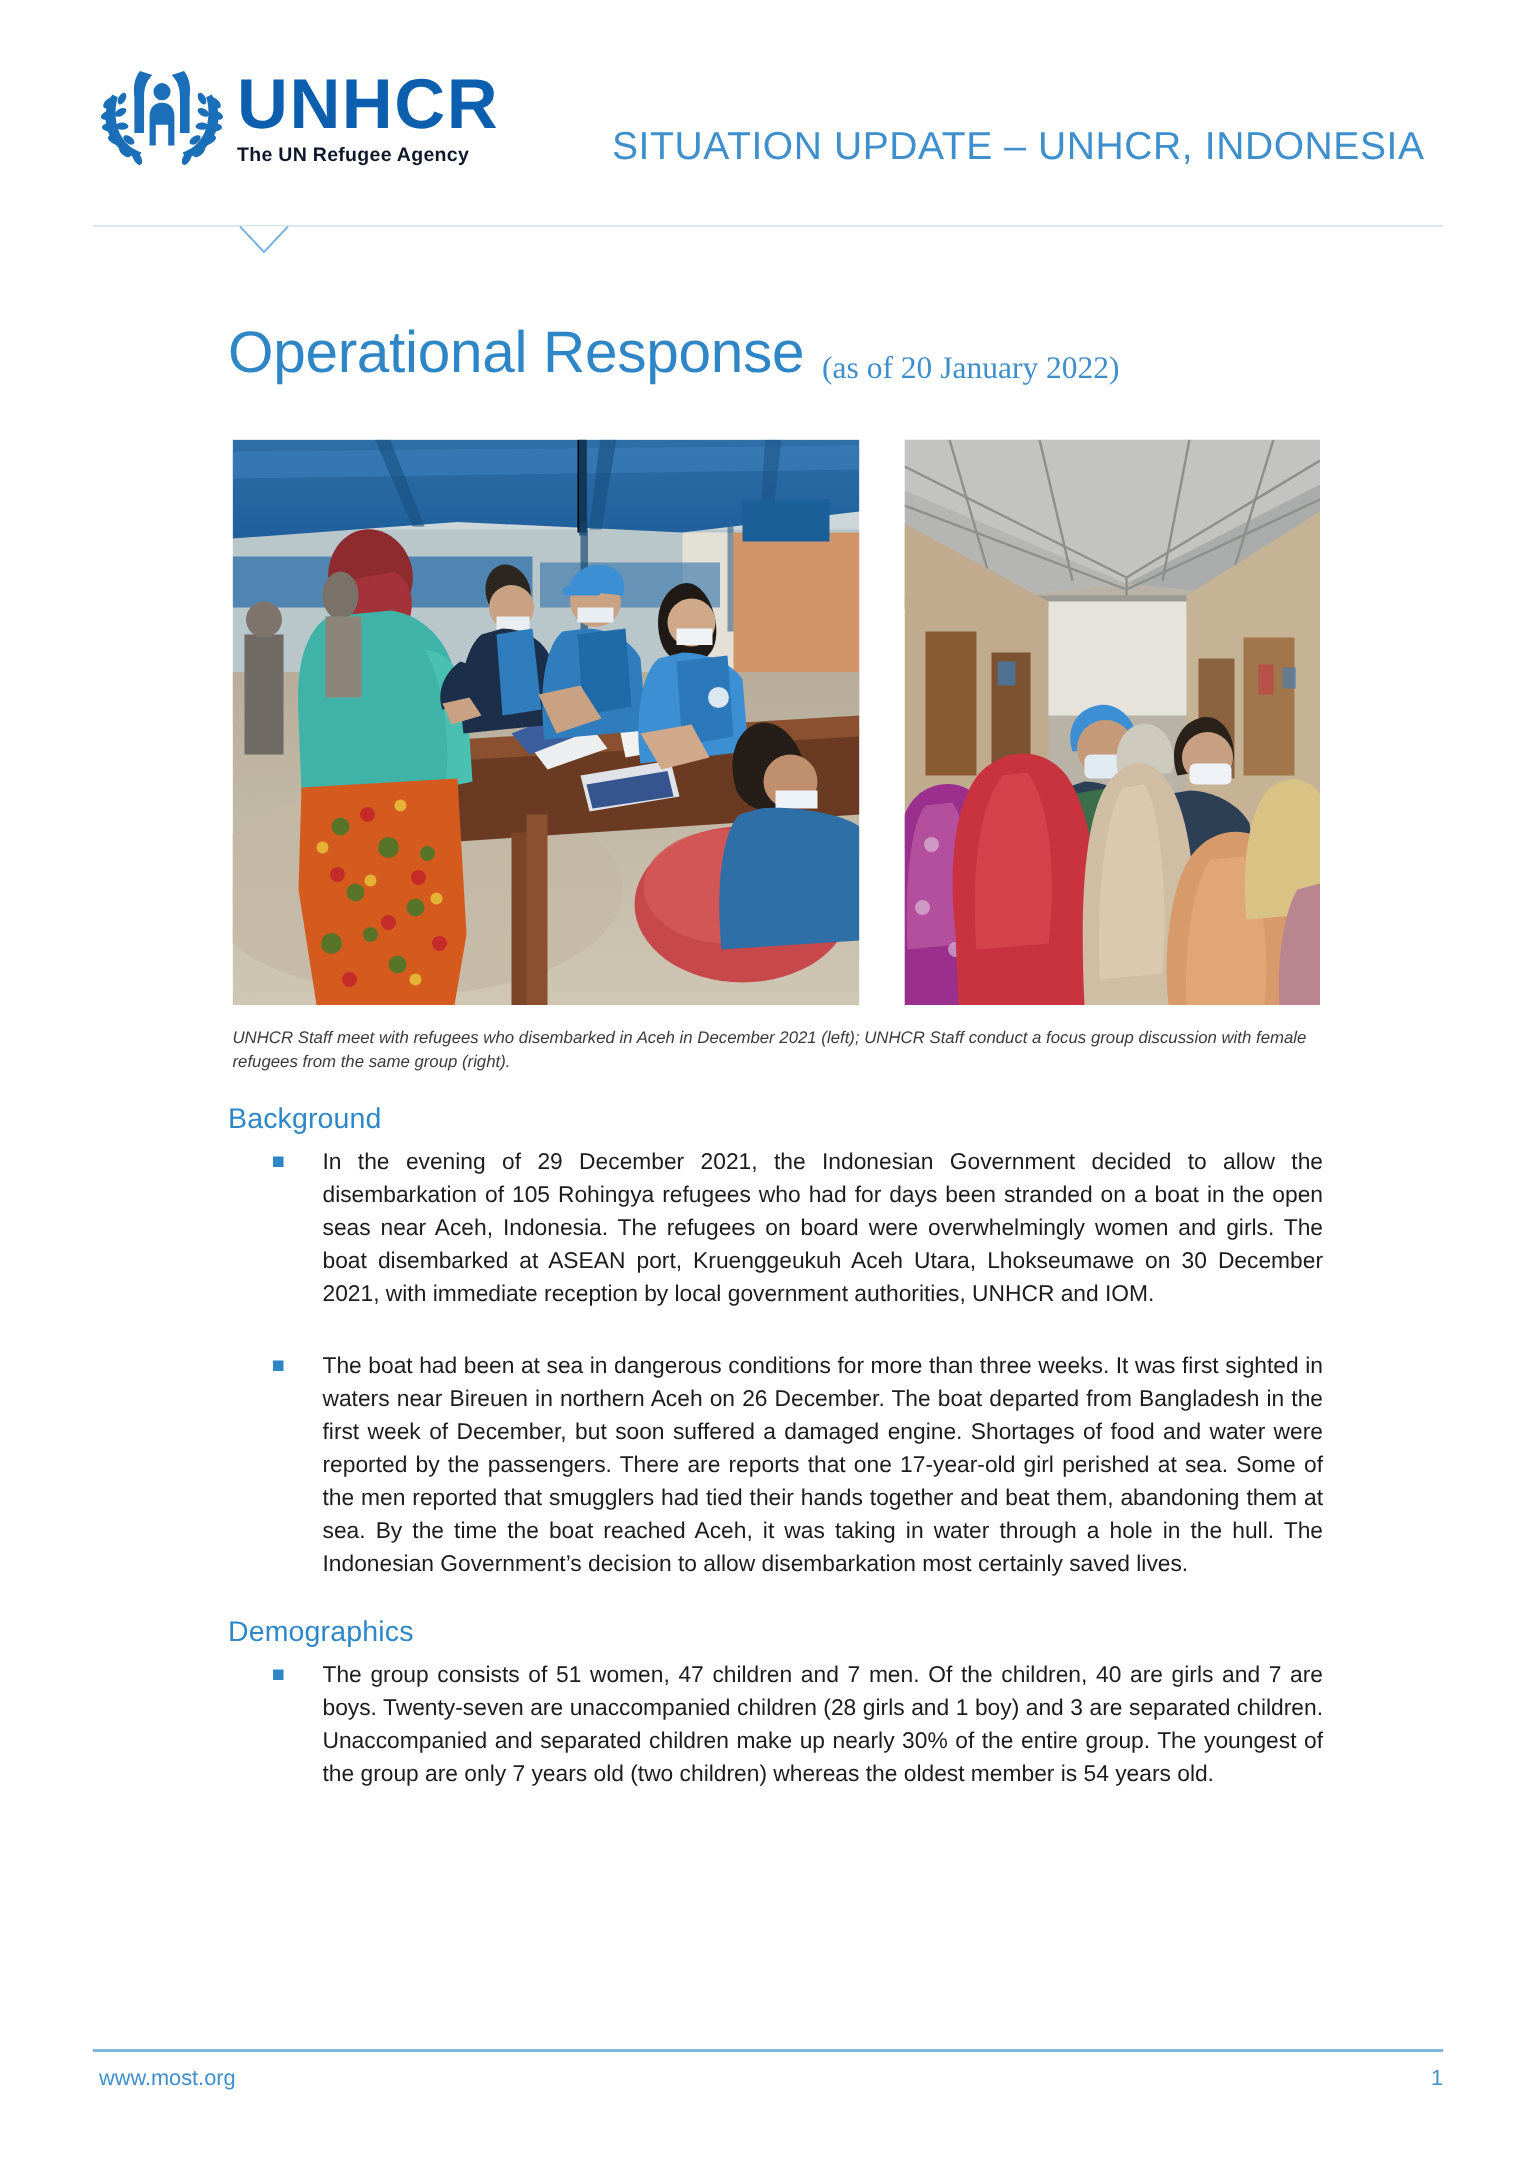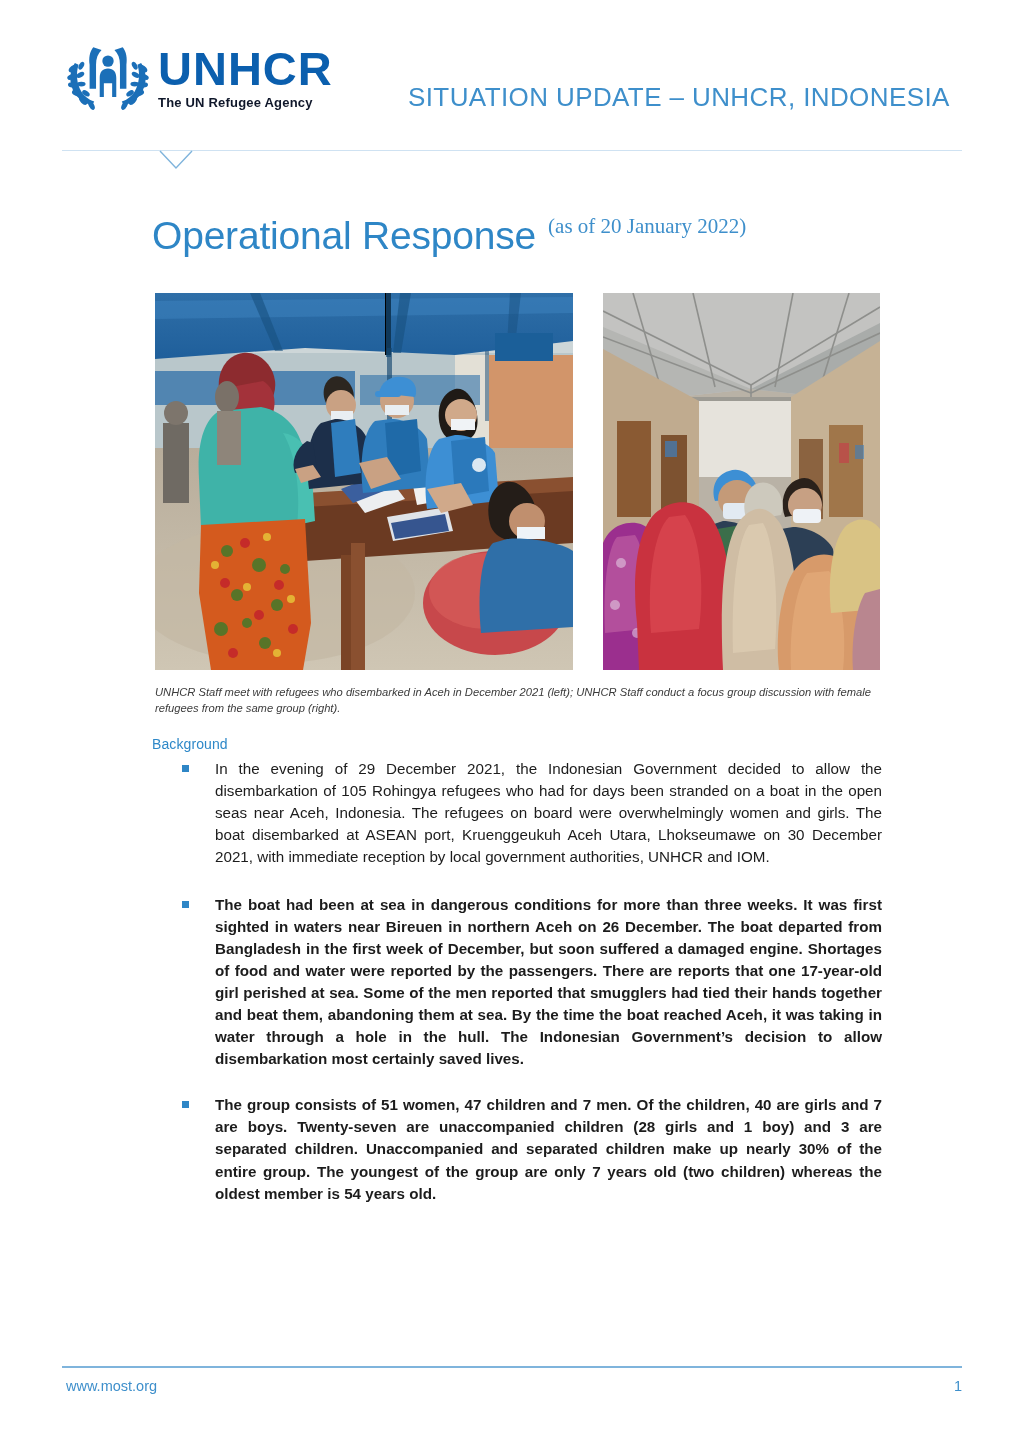--- a/index.html
+++ b/index.html
@@ -84,21 +84,21 @@
     width: 36px;
     height: 20px;
   }
 
   
   #doc-title-row {
     position: absolute;
     left: 152px;
     top: 214px;
     display: flex;
-    align-items: flex-start;
+    align-items: flex-end;
     white-space: nowrap;
   }
   #doc-title {
     font-size: 39px;
     color: #2E86C6;
     font-family: "Liberation Sans", sans-serif;
     letter-spacing: -0.2px;
   }
   #doc-title-date {
     font-size: 21px;
@@ -140,21 +140,21 @@
 
   
   #content {
     position: absolute;
     left: 152px;
     top: 736px;
     width: 730px;
   }
   .section { margin-bottom: 4px; }
   .section-heading {
-    font-size: 14px;
+    font-size: 19px;
     color: #2E88C8;
     font-weight: normal;
     font-family: "Liberation Sans", sans-serif;
     margin: 0 0 6px 0;
     letter-spacing: 0.1px;
   }
   .bullet-list {
     list-style: none;
     margin: 0;
     padding: 0;
@@ -163,21 +163,21 @@
     position: relative;
     padding-left: 63px;
     margin-bottom: 26px;
     font-size: 15.2px;
     line-height: 1.45;
     text-align: justify;
     text-justify: inter-word;
     color: #1c1c1c;
     font-family: "Liberation Sans", sans-serif;
   }
-  .bullet-item:last-child { margin-bottom: 0; font-weight: bold; }
+  .bullet-item:last-child { margin-bottom: 0; }
   .bullet-marker {
     position: absolute;
     left: 30px;
     top: 7px;
     width: 7px;
     height: 7px;
     background: #2E86C6;
   }
   .gap-after { margin-bottom: 24px; }
 
@@ -467,20 +467,21 @@
         <span>In the evening of 29 December 2021, the Indonesian Government decided to allow the disembarkation of 105 Rohingya refugees who had for days been stranded on a boat in the open seas near Aceh, Indonesia.  The refugees on board were overwhelmingly women and girls.   The boat disembarked at ASEAN port, Kruenggeukuh Aceh Utara, Lhokseumawe on 30 December 2021, with immediate reception by local government authorities, UNHCR and IOM.</span>
       </li>
       <li class="bullet-item">
         <span class="bullet-marker"></span>
         <span>The boat had been at sea in dangerous conditions for more than three weeks. It was first sighted in waters near Bireuen in northern Aceh on 26 December. The boat departed from Bangladesh in the first week of December, but soon suffered a damaged engine. Shortages of food and water were reported by the passengers.  There are reports that one 17-year-old girl perished at sea. Some of the men reported that smugglers had tied their hands together and beat them, abandoning them at sea.  By the time the boat reached Aceh, it was taking in water through a hole in the hull.  The Indonesian Government’s decision to allow disembarkation most certainly saved lives.</span>
       </li>
     </ul>
   </div>
 
   <div class="section">
+    <h2 class="section-heading">Demographics</h2>
     <ul class="bullet-list">
       <li class="bullet-item">
         <span class="bullet-marker"></span>
         <span>The group consists of 51 women, 47 children and 7 men.  Of the children, 40 are girls and 7 are boys.  Twenty-seven are unaccompanied children (28 girls and 1 boy) and 3 are separated children. Unaccompanied and separated children make up nearly 30% of the entire group. The youngest of the group are only 7 years old (two children) whereas the oldest member is 54 years old.</span>
       </li>
     </ul>
   </div>
 
 </div>
 

